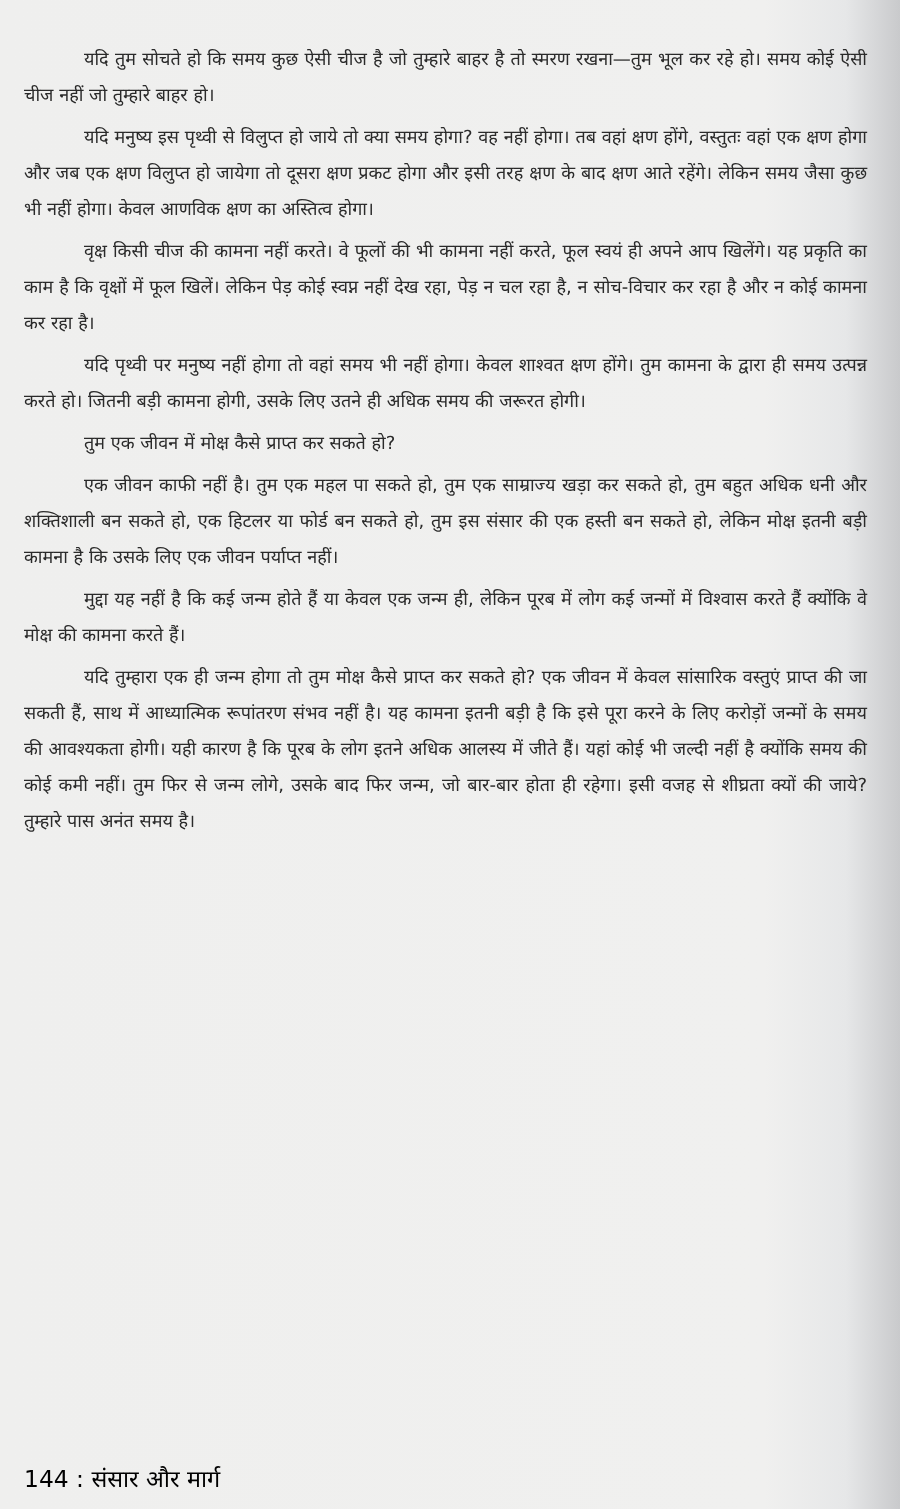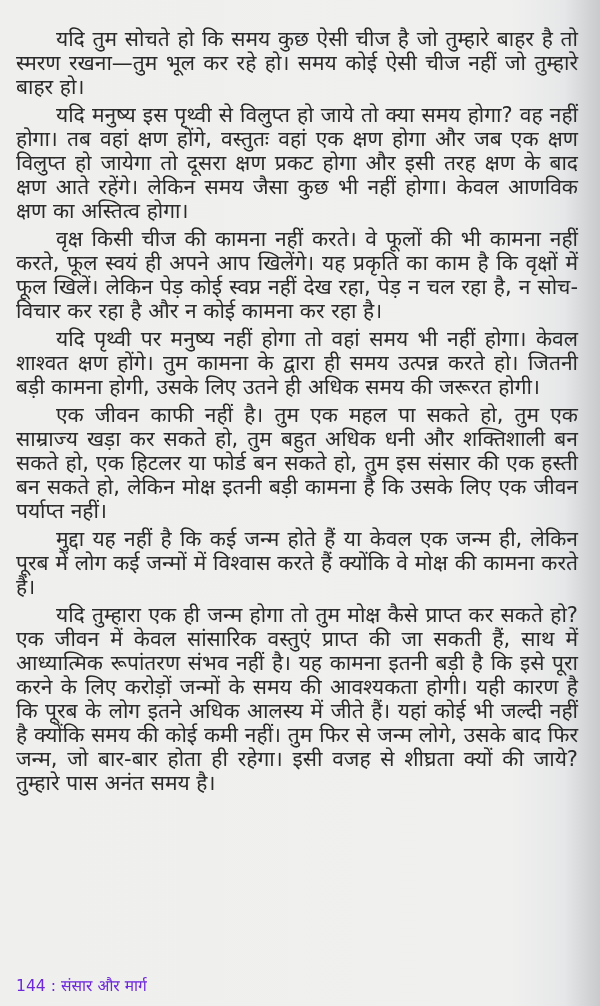--- a/index.html
+++ b/index.html
@@ -10,40 +10,41 @@
       color: #2a2a2a;
       position: relative;
     }
     .page {
       position: absolute;
       left: 16px; top: 27px;
       width: 562px;
     }
     .para {
       margin: 0 0 4px 0;
-      font-size: 21px;
+      font-size: 12px;
       line-height: 24px;
       text-align: justify;
       text-indent: 40px;
       letter-spacing: 0;
     }
     .footer {
       position: absolute;
       left: 16px; top: 975px;
       font-size: 15.6px;
       line-height: 22px;
-      color: #6d28d9;
+      color: #000000;
     }
   </style>
 </head>
 <body>
 
 <div class="page">
   <p class="para">यदि तुम सोचते हो कि समय कुछ ऐसी चीज है जो तुम्हारे बाहर है तो स्मरण रखना—तुम भूल कर रहे हो। समय कोई ऐसी चीज नहीं जो तुम्हारे बाहर हो।</p>
   <p class="para">यदि मनुष्य इस पृथ्वी से विलुप्त हो जाये तो क्या समय होगा? वह नहीं होगा। तब वहां क्षण होंगे, वस्तुतः वहां एक क्षण होगा और जब एक क्षण विलुप्त हो जायेगा तो दूसरा क्षण प्रकट होगा और इसी तरह क्षण के बाद क्षण आते रहेंगे। लेकिन समय जैसा कुछ भी नहीं होगा। केवल आणविक क्षण का अस्तित्व होगा।</p>
   <p class="para">वृक्ष किसी चीज की कामना नहीं करते। वे फूलों की भी कामना नहीं करते, फूल स्वयं ही अपने आप खिलेंगे। यह प्रकृति का काम है कि वृक्षों में फूल खिलें। लेकिन पेड़ कोई स्वप्न नहीं देख रहा, पेड़ न चल रहा है, न सोच-विचार कर रहा है और न कोई कामना कर रहा है।</p>
   <p class="para">यदि पृथ्वी पर मनुष्य नहीं होगा तो वहां समय भी नहीं होगा। केवल शाश्वत क्षण होंगे। तुम कामना के द्वारा ही समय उत्पन्न करते हो। जितनी बड़ी कामना होगी, उसके लिए उतने ही अधिक समय की जरूरत होगी।</p>
+  <p class="para">तुम एक जीवन में मोक्ष कैसे प्राप्त कर सकते हो?</p>
   <p class="para">एक जीवन काफी नहीं है। तुम एक महल पा सकते हो, तुम एक साम्राज्य खड़ा कर सकते हो, तुम बहुत अधिक धनी और शक्तिशाली बन सकते हो, एक हिटलर या फोर्ड बन सकते हो, तुम इस संसार की एक हस्ती बन सकते हो, लेकिन मोक्ष इतनी बड़ी कामना है कि उसके लिए एक जीवन पर्याप्त नहीं।</p>
   <p class="para">मुद्दा यह नहीं है कि कई जन्म होते हैं या केवल एक जन्म ही, लेकिन पूरब में लोग कई जन्मों में विश्वास करते हैं क्योंकि वे मोक्ष की कामना करते हैं।</p>
   <p class="para">यदि तुम्हारा एक ही जन्म होगा तो तुम मोक्ष कैसे प्राप्त कर सकते हो? एक जीवन में केवल सांसारिक वस्तुएं प्राप्त की जा सकती हैं, साथ में आध्यात्मिक रूपांतरण संभव नहीं है। यह कामना इतनी बड़ी है कि इसे पूरा करने के लिए करोड़ों जन्मों के समय की आवश्यकता होगी। यही कारण है कि पूरब के लोग इतने अधिक आलस्य में जीते हैं। यहां कोई भी जल्दी नहीं है क्योंकि समय की कोई कमी नहीं। तुम फिर से जन्म लोगे, उसके बाद फिर जन्म, जो बार-बार होता ही रहेगा। इसी वजह से शीघ्रता क्यों की जाये? तुम्हारे पास अनंत समय है।</p>
 </div>
 
 <div class="footer">144 : संसार और मार्ग</div>
 
 </body></html>

